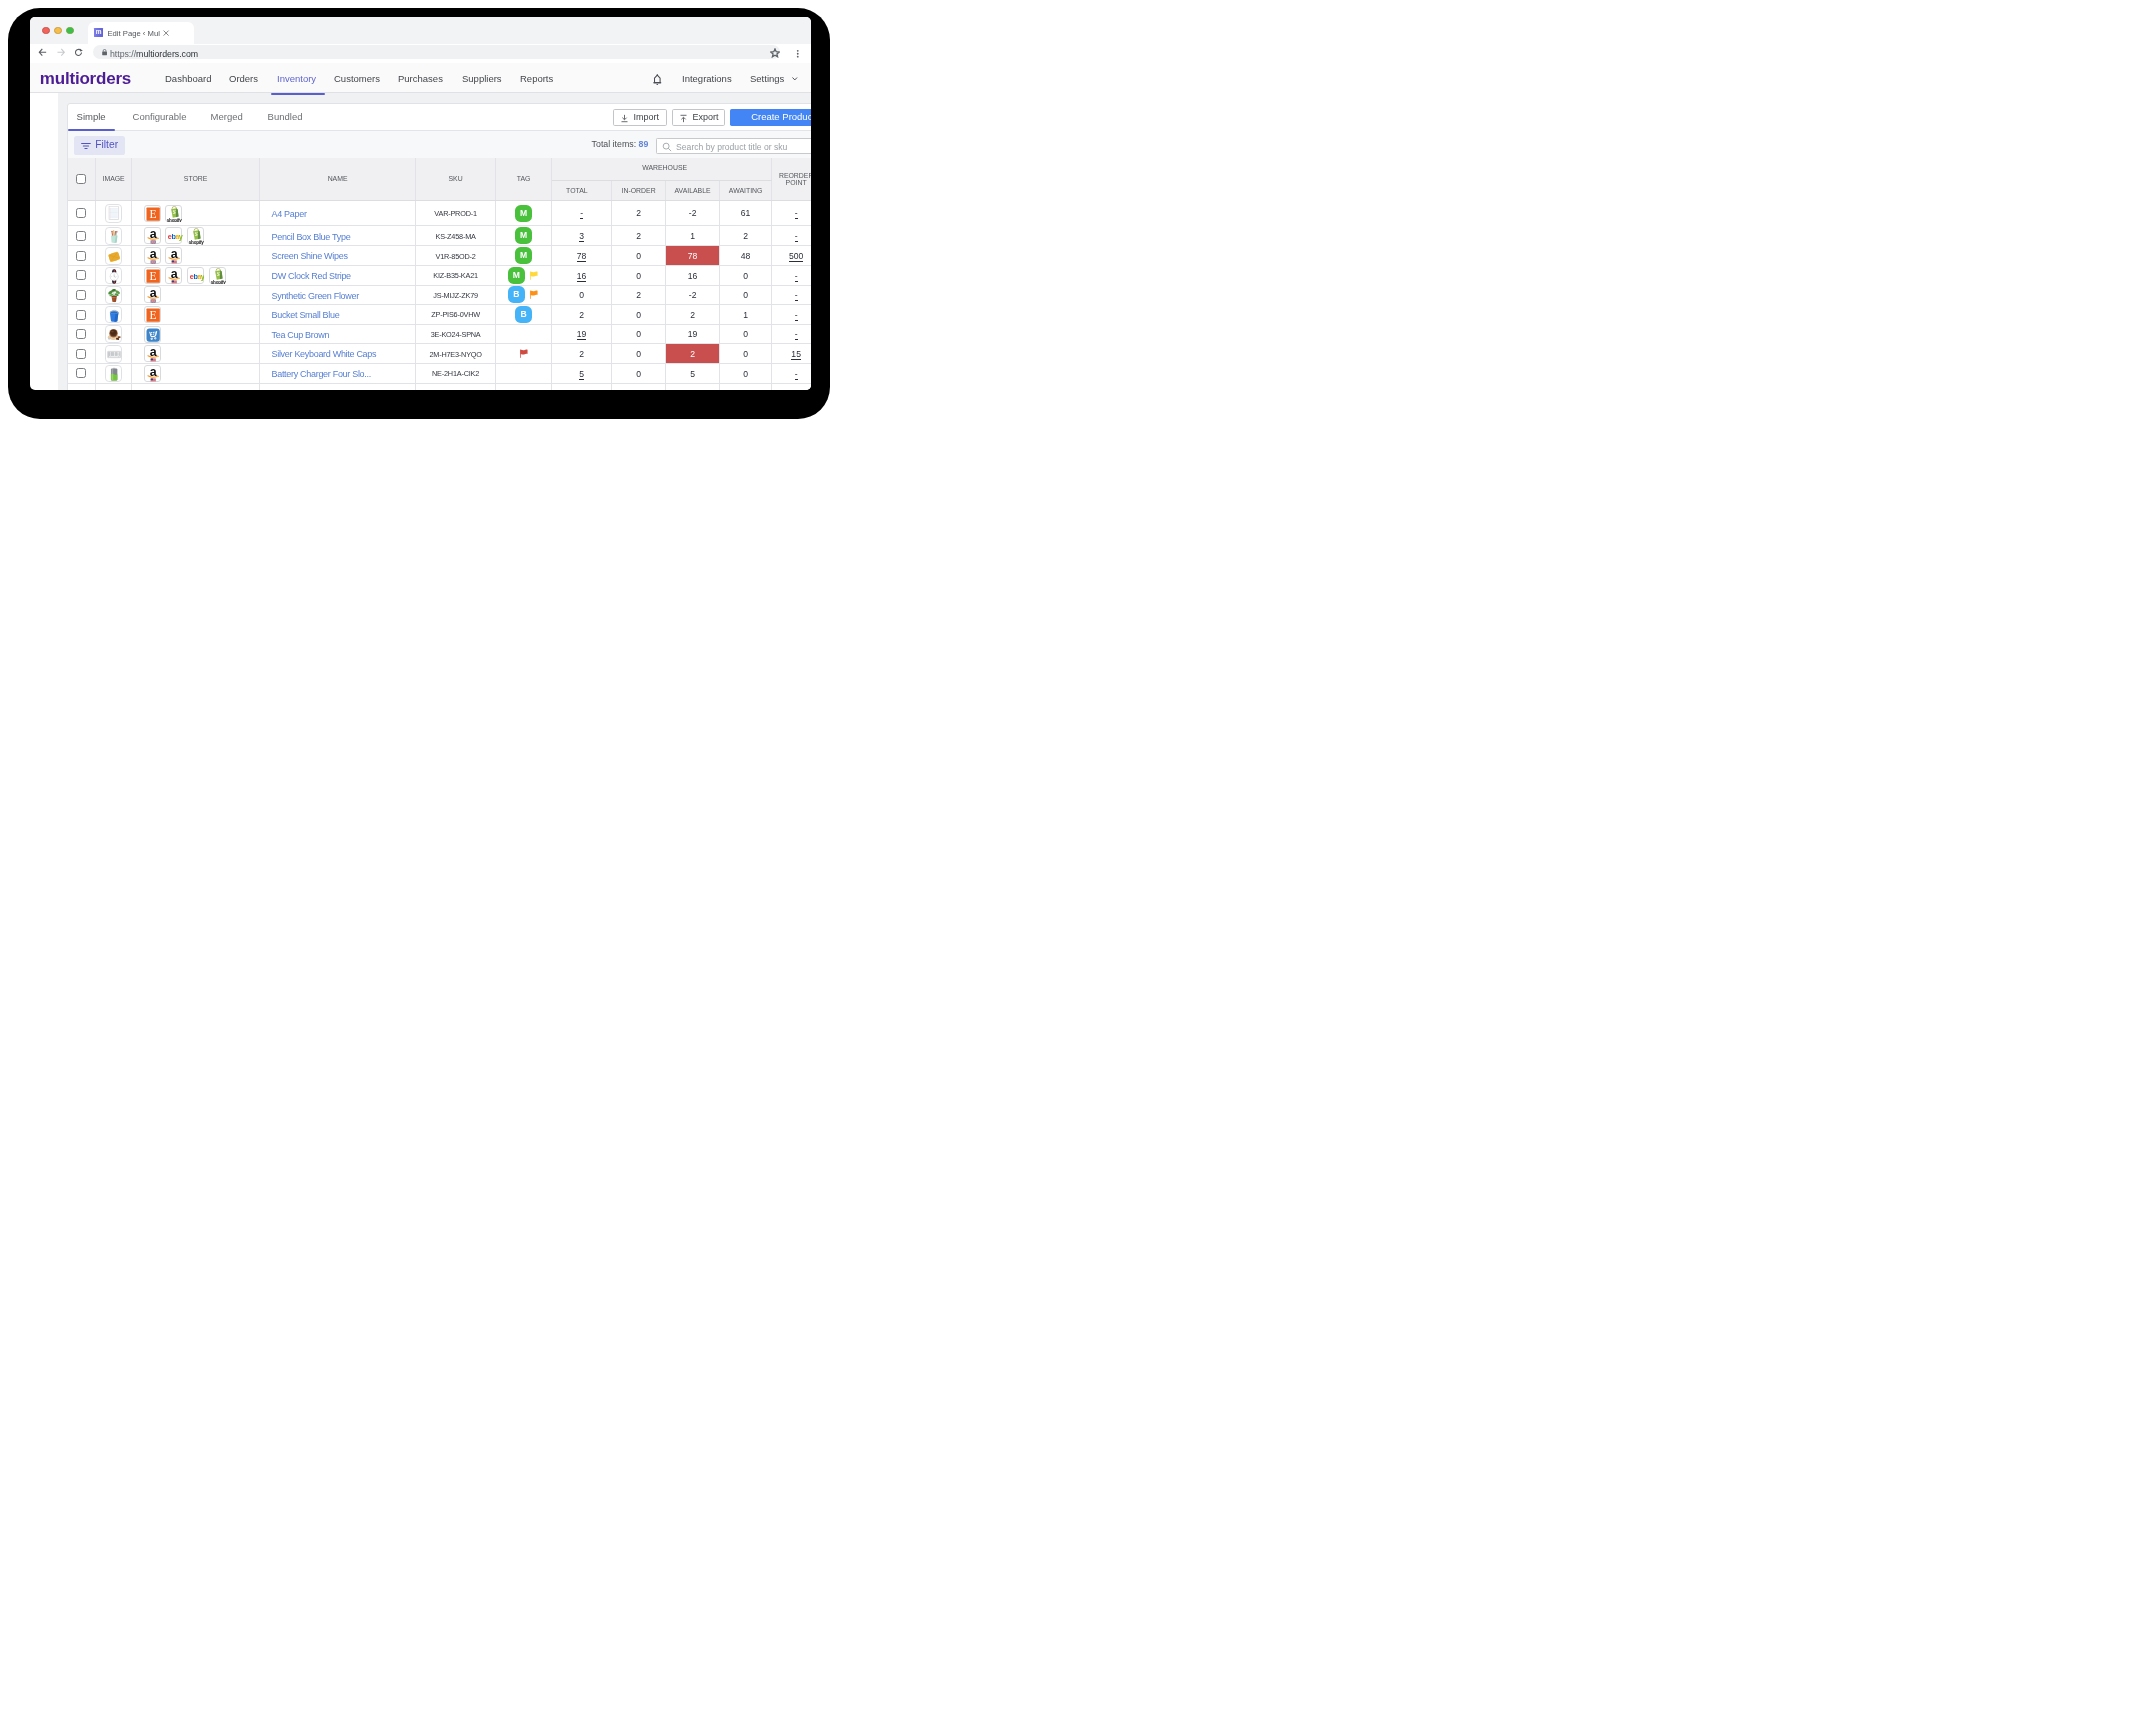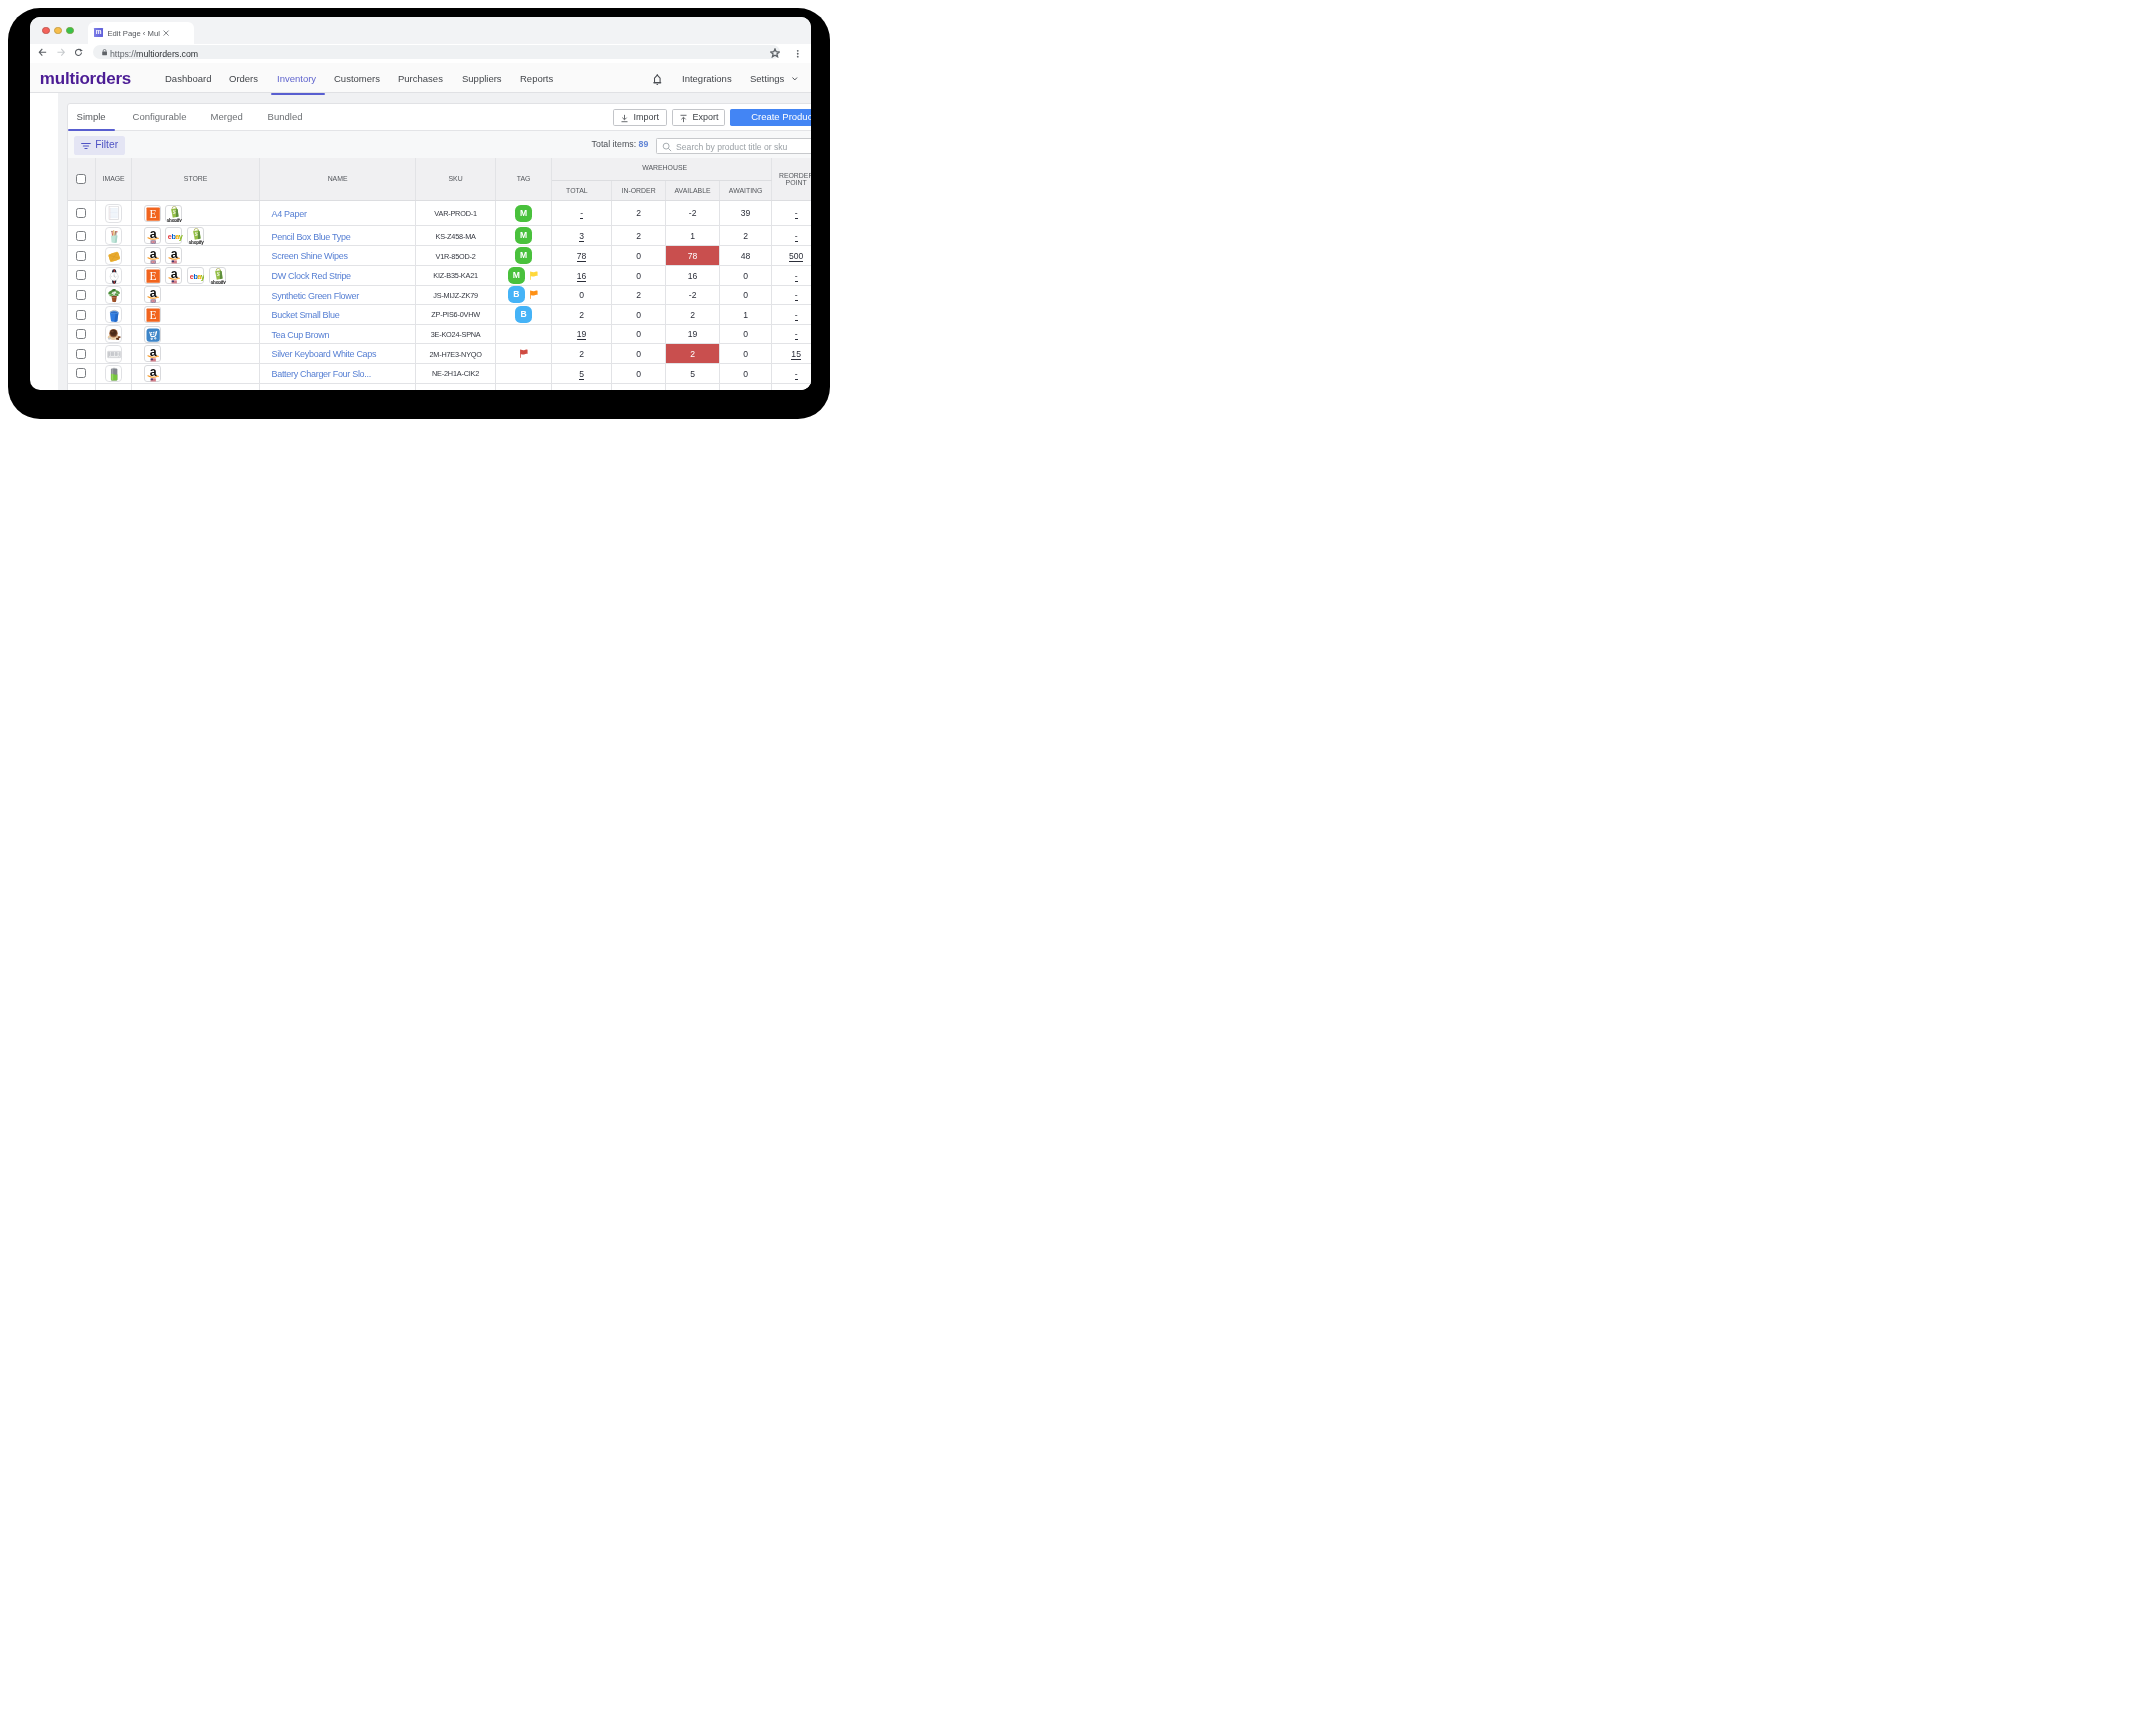--- a/index.html
+++ b/index.html
@@ -1,18 +1,18 @@
 <!DOCTYPE html>
 <html style="font-size:6.9px"><head>
 <meta charset="utf-8">
 <style>
 * { margin:0; padding:0; box-sizing:border-box; }
 html,body { width:838px; height:429px; background:#fff; font-family:"Liberation Sans", sans-serif; overflow:hidden; }
 .blackrect { position:absolute; left:8px; top:8px; width:822px; height:411px; background:#000; border-radius:32px; }
-.window { position:absolute; left:30px; top:17px; width:781px; height:373px; background:#fff; border-radius:10px; overflow:hidden; }
+.window { position:absolute; left:30px; top:17px; width:781px; height:373px; background:#fff; border-radius:5px; overflow:hidden; }
 
 
 .tabstrip { position:absolute; left:0; top:0; width:100%; height:27px; background:#f2f3f5; }
 .tl { position:absolute; top:9.5px; border-radius:50%; width:7.7px; height:7.7px; }
 .tl.r { left:12px; background:#f4625a; border:0.5px solid #c2564e; }
 .tl.y { left:24px; background:#f6bd4b; border:0.5px solid #c79e42; }
 .tl.g { left:36px; background:#38c14a; border:0.5px solid #71a73e; }
 .tab { position:absolute; left:58px; top:5.4px; width:106px; height:22px; background:#fff; border-radius:6px 6px 0 0; }
 .tab .fav { position:absolute; left:6.3px; top:6px; width:8.7px; height:8.6px; border-radius:0.4px; background:linear-gradient(90deg,#7b7ce6,#5f5fd9); color:#fff; font-weight:bold; font-size:6.5px; text-align:center; line-height:8.8px; }
 .tab .ttl { position:absolute; left:19.4px; top:6.7px; font-size:7.7px; color:#54575c; white-space:nowrap; }
@@ -237,21 +237,21 @@
                       <text x="11" y="19" font-family="Liberation Serif, serif" font-size="13" font-weight="bold" font-style="italic" fill="#fff" text-anchor="middle">S</text>
                     </g>
                     <text x="19" y="36.5" font-size="10.5" font-weight="bold" fill="#1a1a1a" text-anchor="middle" letter-spacing="-0.4">shopify</text>
                   </svg></span></td>
             <td class="name">A4 Paper</td>
             <td class="sku">VAR-PROD-1</td>
             <td class="c0"><span class="pill m">M</span></td>
             <td class="num"><a class="u">-</a></td>
             <td class="num">2</td>
             <td class="num">-2</td>
-            <td class="num">39</td>
+            <td class="num">61</td>
             <td class="num"><a class="u">-</a></td>
             <td></td>
           </tr>
           <tr style="height:20px;">
             <td class="c0"><span class="cb"></span></td>
             <td class="c0"><span class="imgbox">
               <svg width="16.3" height="17" viewBox="0 0 38 39" style="position:absolute;left:0;top:0;">
                     <path d="M14 8 L15.5 20" stroke="#c94f43" stroke-width="2.2"></path>
                     <path d="M18 5 L18.5 20" stroke="#e0a33c" stroke-width="2.2"></path>
                     <path d="M22 7 L21 20" stroke="#8a5a37" stroke-width="2.2"></path>

